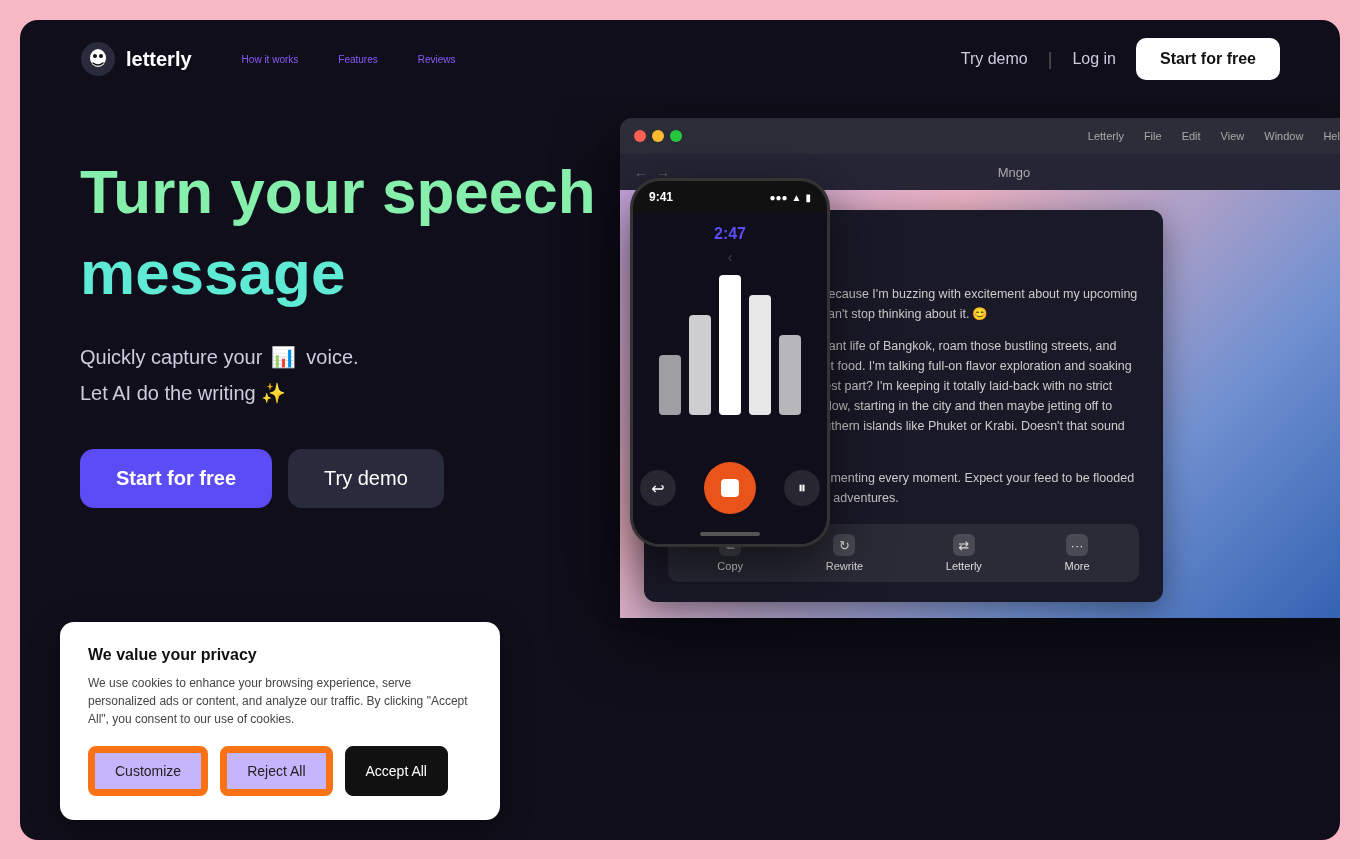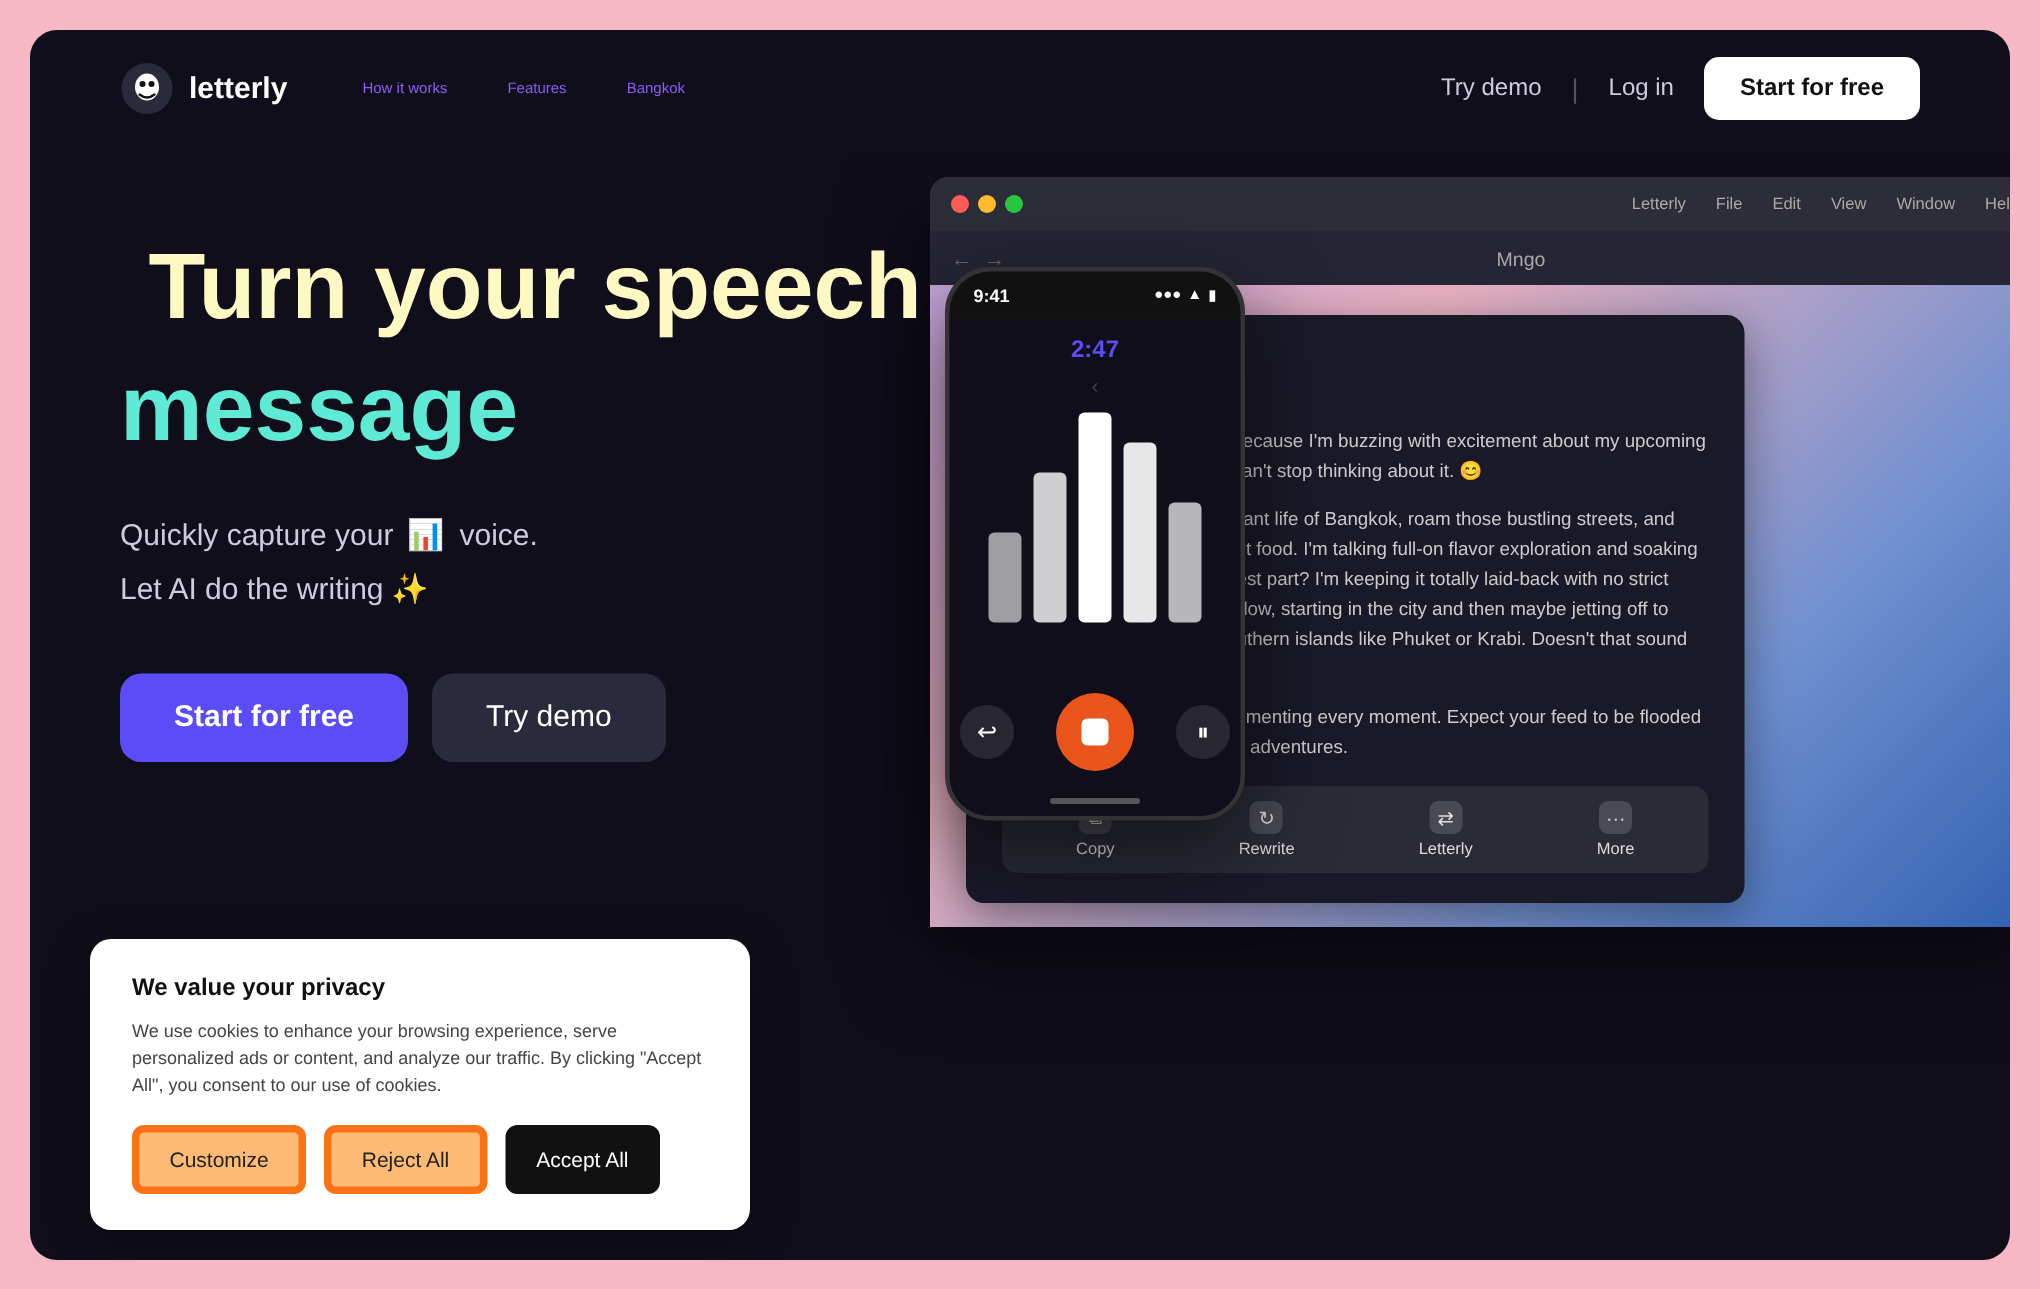--- a/index.html
+++ b/index.html
@@ -117,24 +117,23 @@
       display: flex;
       flex-direction: column;
       justify-content: flex-start;
       padding-top: 20px;
       z-index: 5;
     }
 
     .hero-title {
       font-size: 62px;
       font-weight: 800;
-      color: #fef9c3;
+      color: #86efac;
       line-height: 1.1;
       margin-bottom: 10px;
-      margin-left: 19px;
     }
 
     .hero-title-accent {
       font-size: 62px;
       font-weight: 800;
       color: #5eead4;
       line-height: 1.2;
       margin-bottom: 30px;
     }
 
@@ -481,22 +480,22 @@
       line-height: 1.5;
       margin-bottom: 18px;
     }
 
     .cookie-buttons {
       display: flex;
       gap: 12px;
     }
 
     .cookie-btn {
-      border: 5px solid #f97316;
-      background: #fdba74;
+      border: 7px solid #f97316;
+      background: #c4b5fd;
       border-radius: 8px;
       padding: 10px 20px;
       font-size: 14px;
       cursor: pointer;
       color: #222;
       font-weight: 500;
     }
 
     .cookie-btn-accept {
       background: #111;
@@ -517,21 +516,21 @@
         <circle cx="15" cy="15" r="2" fill="#111"></circle>
         <circle cx="21" cy="15" r="2" fill="#111"></circle>
         <path d="M13 22 Q18 26 23 22" stroke="#111" stroke-width="1.5" fill="none" stroke-linecap="round"></path>
       </svg>
       <span class="logo-text">letterly</span>
     </div>
 
     <div class="nav-links">
       <a class="nav-link">How it works</a>
       <a class="nav-link">Features</a>
-      <a class="nav-link">Bangkok</a>
+      <a class="nav-link">Reviews</a>
     </div>
 
     <div class="nav-right">
       <button class="nav-try-demo">Try demo</button>
       <span class="nav-divider">|</span>
       <button class="nav-login">Log in</button>
       <button class="nav-start-btn">Start for free</button>
     </div>
   </nav>
 

